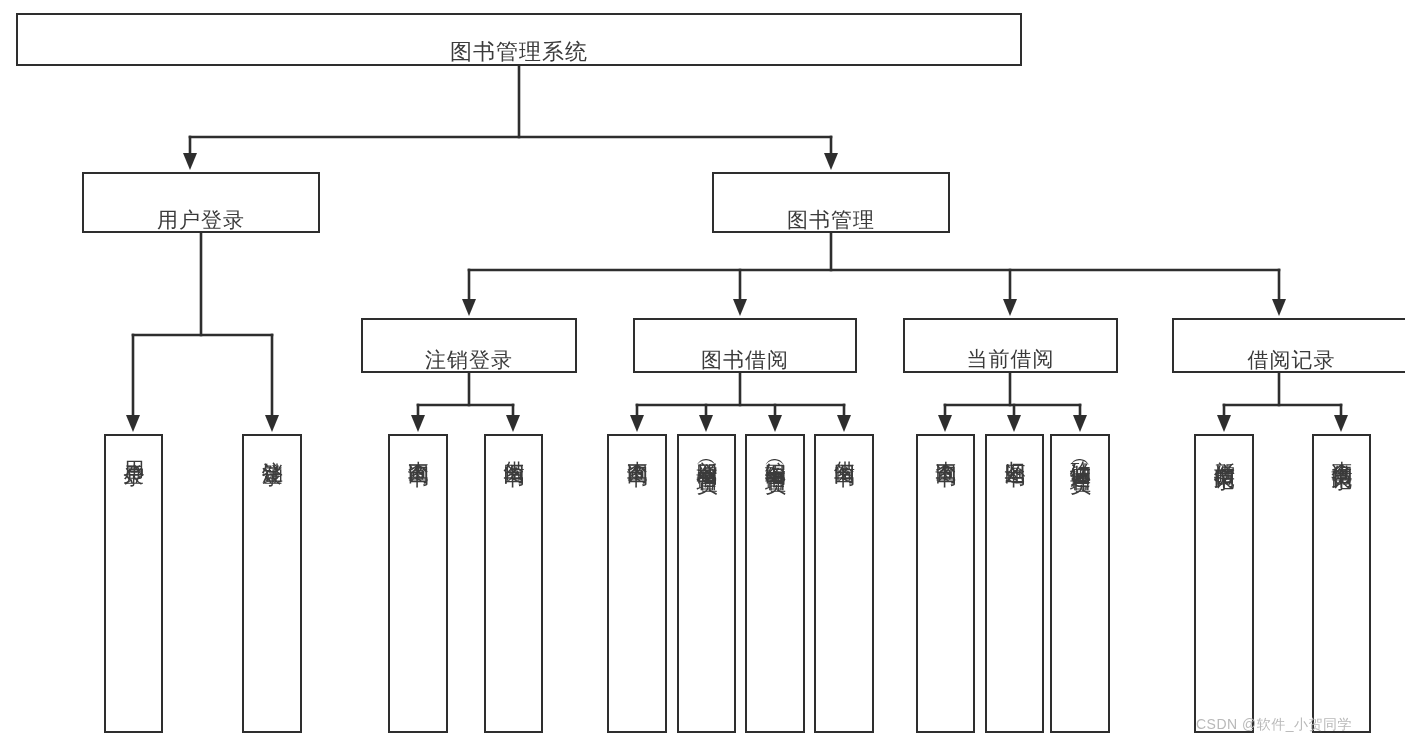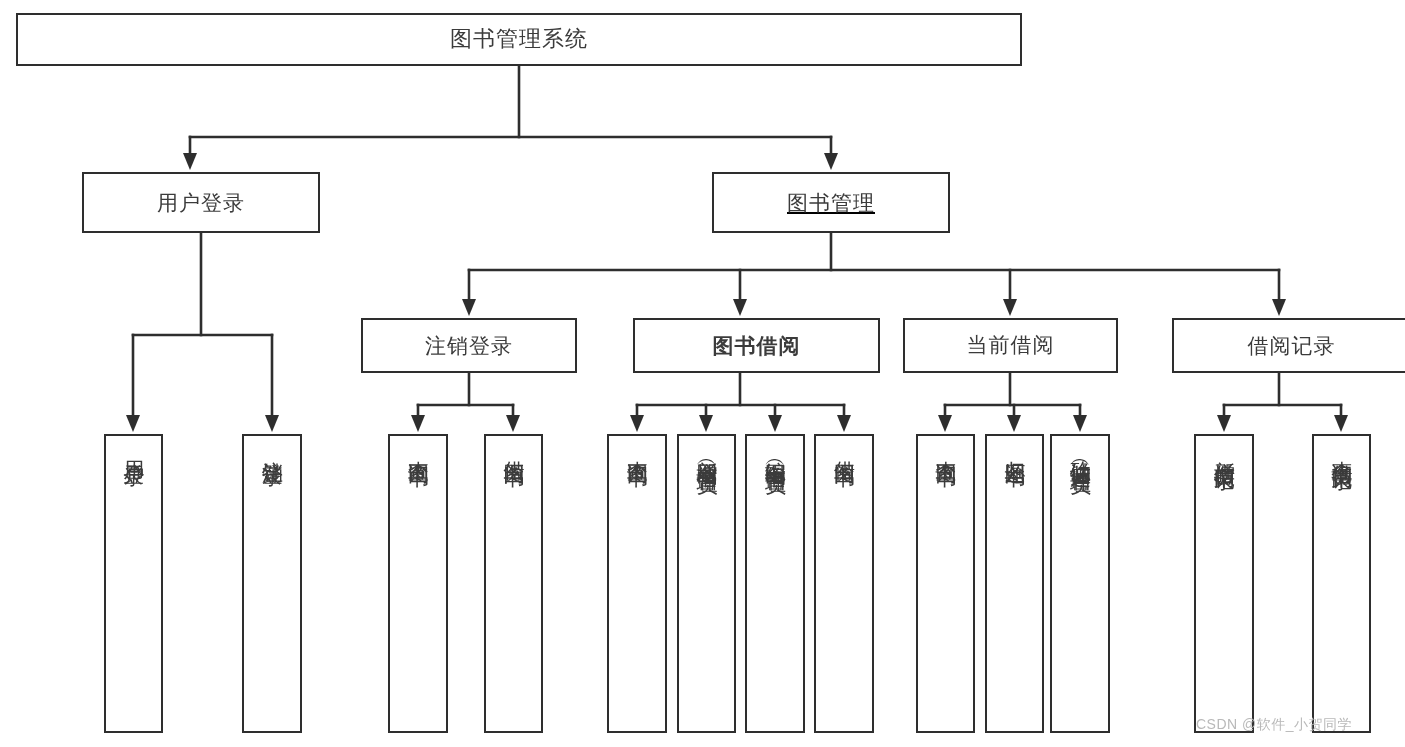--- a/index.html
+++ b/index.html
@@ -25,21 +25,21 @@
     width: 1405px;
     height: 747px;
     pointer-events: none;
   }
   .node {
     position: absolute;
     box-sizing: border-box;
     background: #ffffff;
     border: 2px solid #2e2e2e;
     display: flex;
-    align-items: center;
+    align-items: flex-end;
     justify-content: center;
     overflow: hidden;
   }
   .node.horizontal .node-label {
     font-size: 21px;
     color: #3b3b3b;
     letter-spacing: 1px;
     white-space: nowrap;
     line-height: 1.1;
   }
@@ -135,27 +135,27 @@
       <polygon points="1334,415 1348,415 1341,432" fill="#2e2e2e"></polygon>
     </svg>
 
   <div id="node-layer">
       <div class="node horizontal title" style="left: 16px; top: 13px; width: 1006px; height: 53px;">
         <span class="node-label">图书管理系统</span>
       </div>
       <div class="node horizontal level2" style="left: 82px; top: 172px; width: 238px; height: 61px;">
         <span class="node-label">用户登录</span>
       </div>
-      <div class="node horizontal level2" style="left: 712px; top: 172px; width: 238px; height: 61px; text-decoration: underline;">
+      <div class="node horizontal level2" style="left: 712px; top: 172px; width: 238px; height: 61px;">
         <span class="node-label">图书管理</span>
       </div>
       <div class="node horizontal level3" style="left: 361px; top: 318px; width: 216px; height: 55px;">
         <span class="node-label">注销登录</span>
       </div>
-      <div class="node horizontal level3" style="left: 633px; top: 318px; width: 247px; height: 55px; font-weight: bold;">
+      <div class="node horizontal level3" style="left: 633px; top: 318px; width: 224px; height: 55px;">
         <span class="node-label">图书借阅</span>
       </div>
       <div class="node horizontal level3" style="left: 903px; top: 318px; width: 215px; height: 55px; font-family: Liberation Serif, serif;">
         <span class="node-label">当前借阅</span>
       </div>
       <div class="node horizontal level3" style="left: 1172px; top: 318px; width: 239px; height: 55px;">
         <span class="node-label">借阅记录</span>
       </div>
       <div class="node vertical leaf" style="left: 104px; top: 434px; width: 59px; height: 299px;">
         <span class="node-label">用户登录</span>

